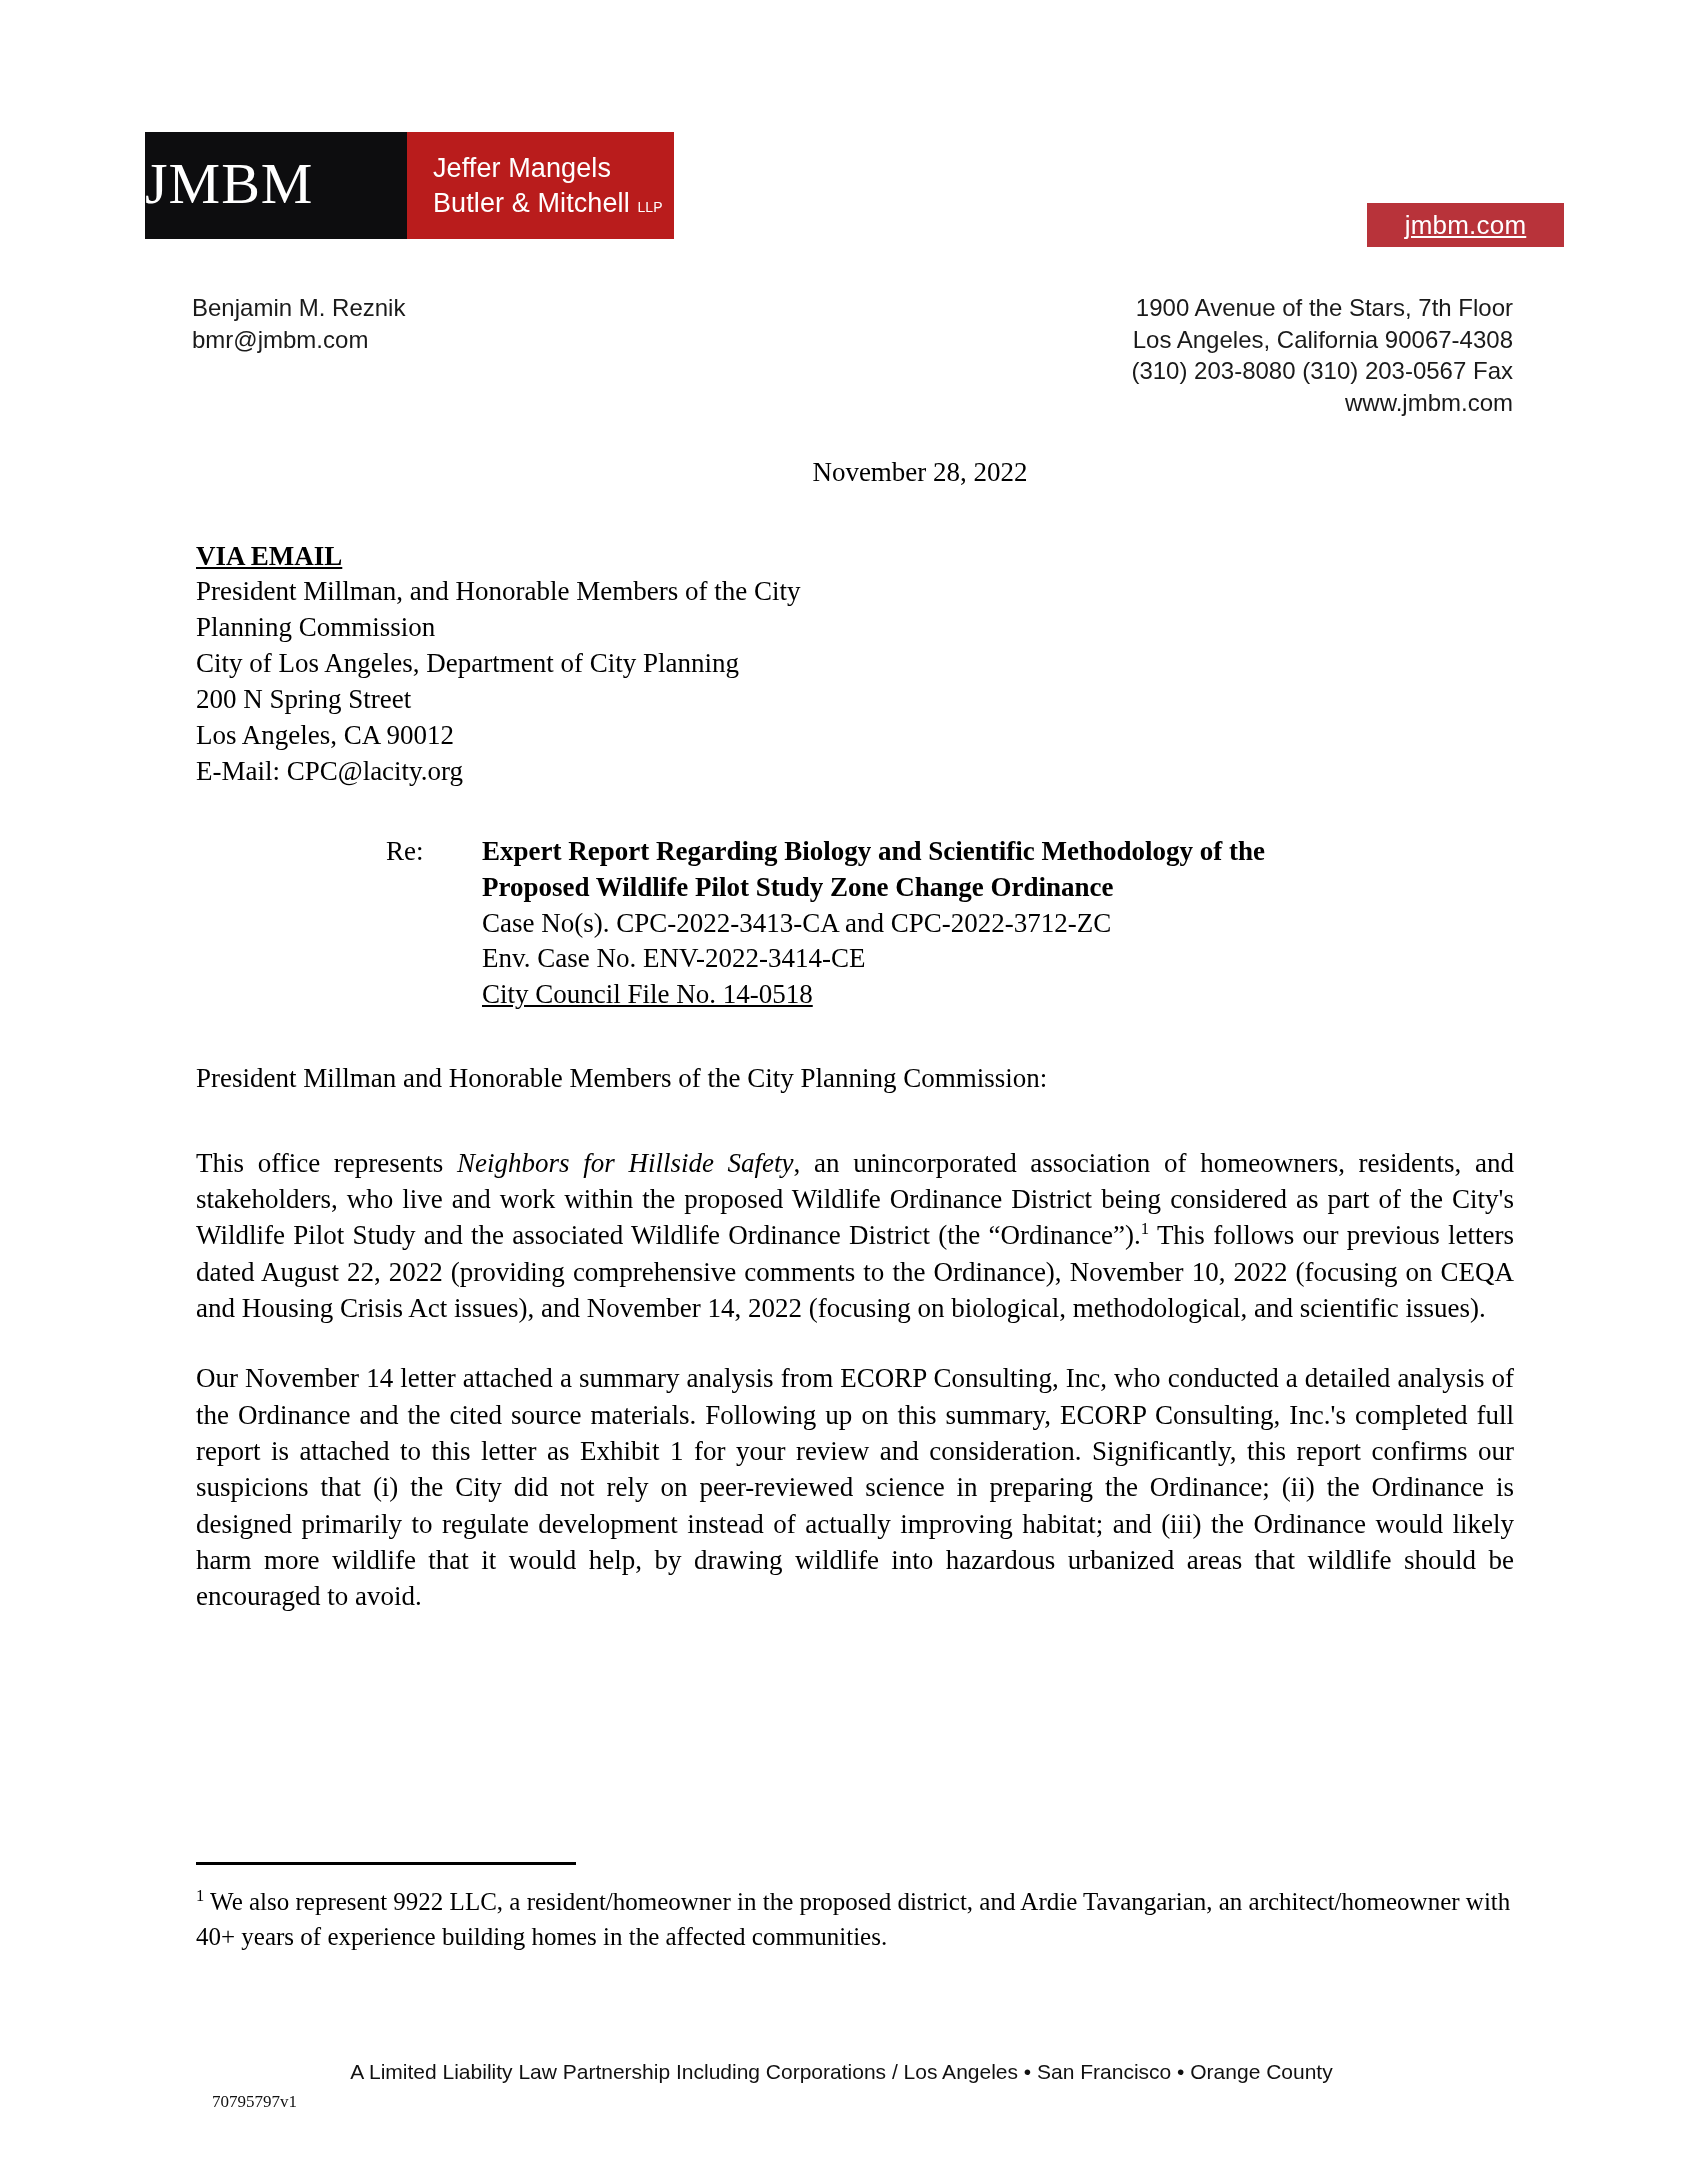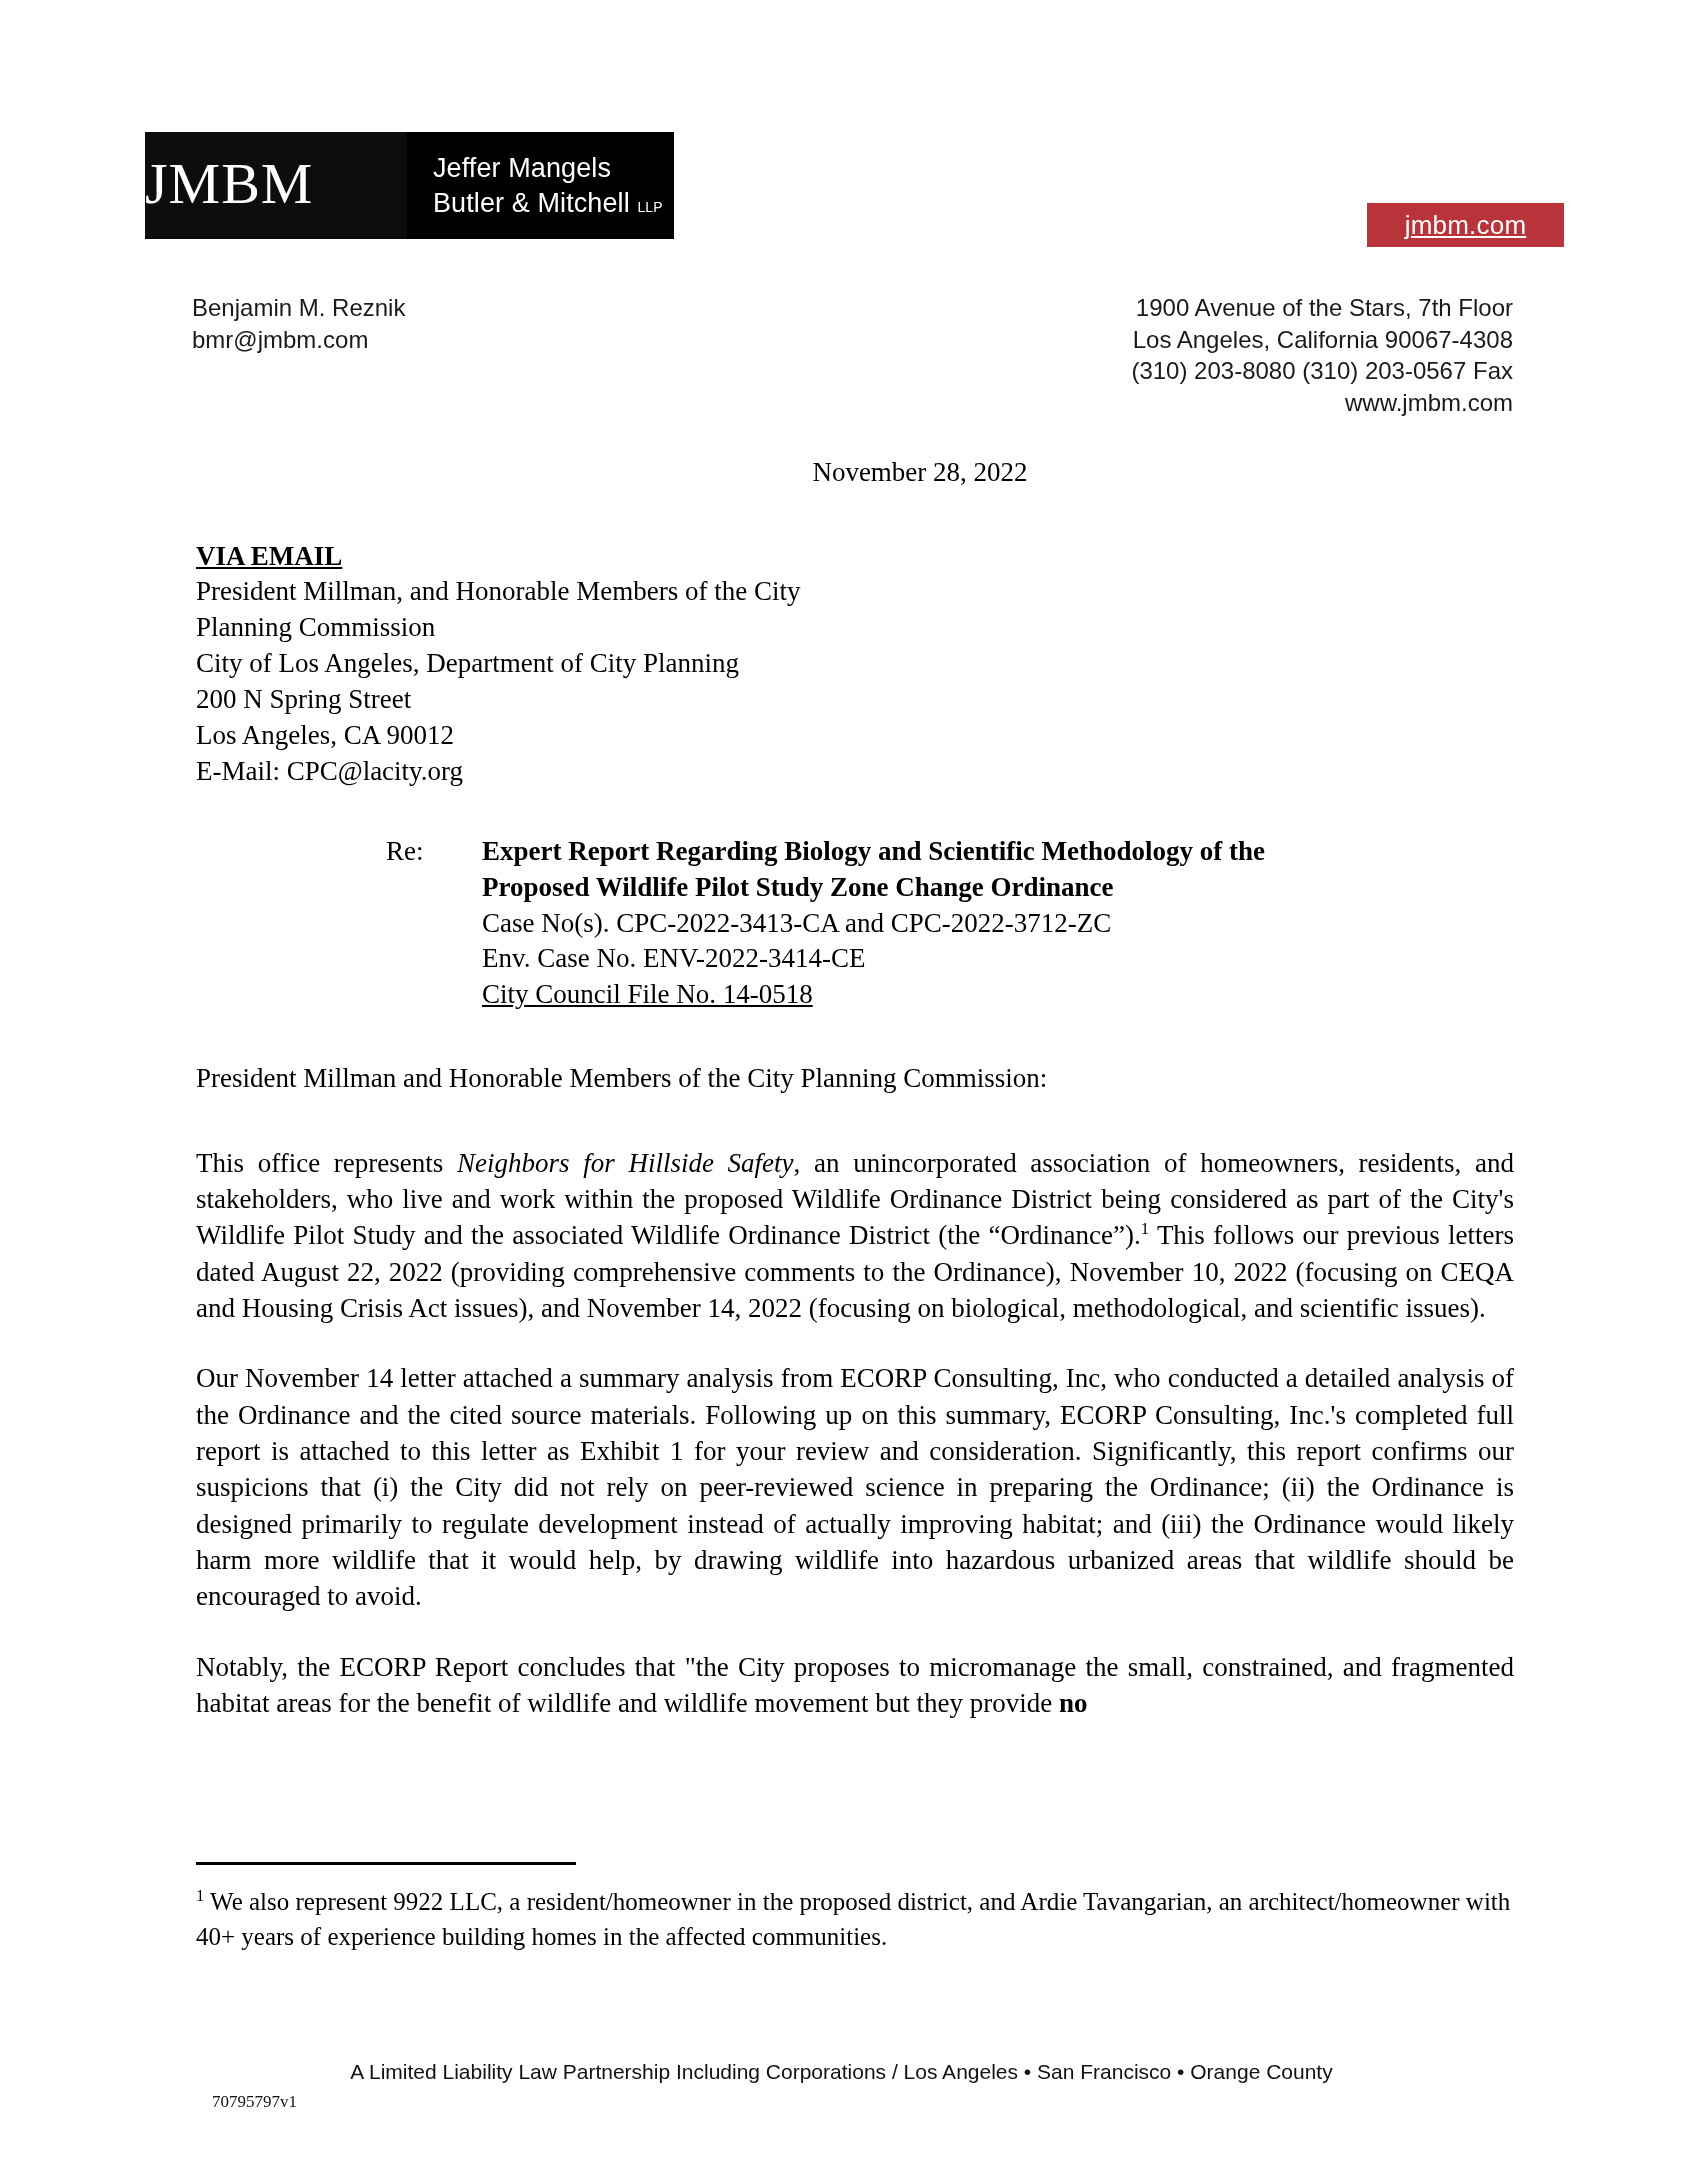--- a/index.html
+++ b/index.html
@@ -35,21 +35,21 @@
   }
   .logo-black-text {
     color: #ffffff;
     font-family: "Liberation Serif", "DejaVu Serif", serif;
     font-size: 58px;
     letter-spacing: 1px;
     line-height: 1;
     padding-bottom: 4px;
   }
   .logo-blue {
-    background: #000000;
+    background: #b91c1c;
     width: 267px;
     display: flex;
     flex-direction: column;
     justify-content: center;
     padding-left: 26px;
     box-sizing: border-box;
   }
   .logo-blue-line {
     color: #ffffff;
     font-family: "Liberation Sans", "DejaVu Sans", sans-serif;
@@ -259,21 +259,20 @@
         <div><span class="re-underline">City Council File No. 14-0518</span></div>
       </div>
     </div>
 
     <div class="salutation">President Millman and Honorable Members of the City Planning Commission:</div>
 
     <p class="para first"><span>This office represents </span><em class="ital">Neighbors for Hillside Safety</em><span>, an unincorporated association of homeowners, residents, and stakeholders, who live and work within the proposed Wildlife Ordinance District being considered as part of the City's Wildlife Pilot Study and the associated Wildlife Ordinance District (the “Ordinance”).</span><sup class="fn">1</sup><span>    This follows our previous letters dated August 22, 2022 (providing comprehensive comments to the Ordinance), November 10, 2022 (focusing on CEQA and Housing Crisis Act issues), and November 14, 2022 (focusing on biological, methodological, and scientific issues).</span></p>
 
     <p class="para">Our November 14 letter attached a summary analysis from ECORP Consulting, Inc, who conducted a detailed analysis of the Ordinance and the cited source materials. Following up on this summary, ECORP Consulting, Inc.'s completed full report is attached to this letter as Exhibit 1 for your review and consideration. Significantly, this report confirms our suspicions that (i) the City did not rely on peer-reviewed science in preparing the Ordinance; (ii) the Ordinance is designed primarily to regulate development instead of actually improving habitat; and (iii) the Ordinance would likely harm more wildlife that it would help, by drawing wildlife into hazardous urbanized areas that wildlife should be encouraged to avoid.</p>
 
-    <p class="para"><span>Notably, the ECORP Report concludes that "the City proposes to micromanage the small, constrained, and fragmented habitat areas for the benefit of wildlife and wildlife movement but they provide </span><b class="bld">no</b></p>
 
   </div>
 
   <div class="footnote-area">
     <div class="footnote-rule"></div>
     <div class="footnote-text"><sup>1</sup><span> We also represent 9922 LLC, a resident/homeowner in the proposed district, and Ardie Tavangarian, an architect/homeowner with 40+ years of experience building homes in the affected communities.</span></div>
   </div>
 
   <div class="page-footer">
     <span>A Limited Liability Law Partnership Including Corporations / Los Angeles • San Francisco • Orange County</span>

